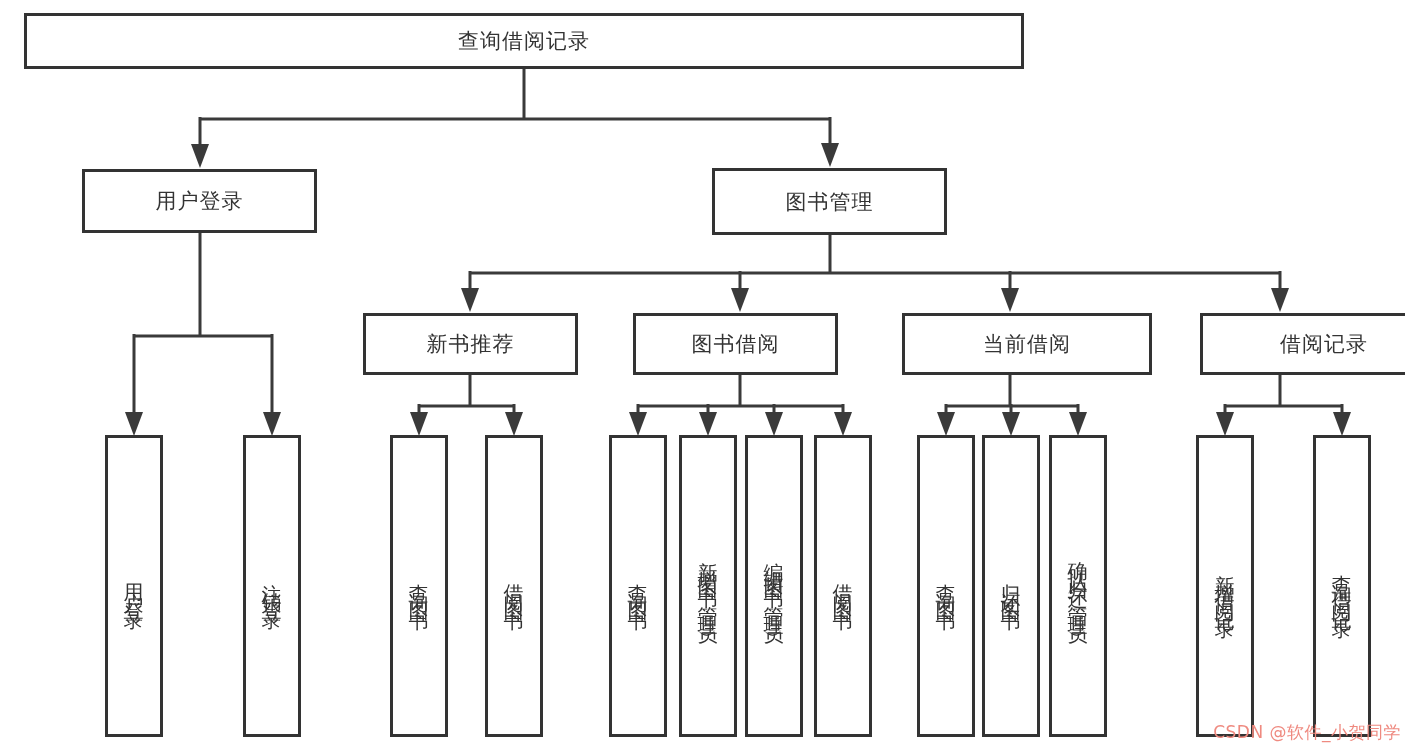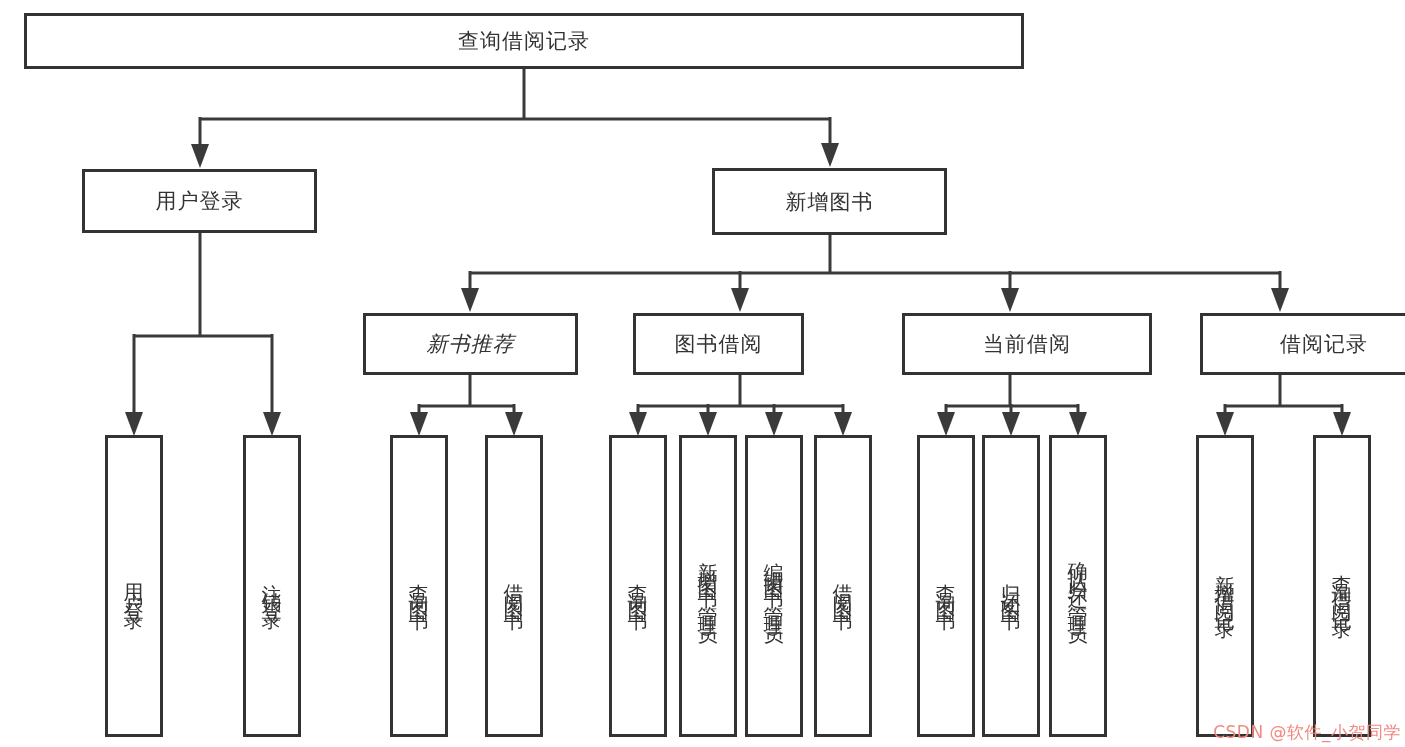--- a/index.html
+++ b/index.html
@@ -90,24 +90,24 @@
       <polygon points="1002,412 1020,412 1011,436"></polygon>
       <polygon points="1069,412 1087,412 1078,436"></polygon>
       <polygon points="1216,412 1234,412 1225,436"></polygon>
       <polygon points="1333,412 1351,412 1342,436"></polygon>
     </g>
   </svg>
 
   <div class="node" style="left:24px;top:13px;width:1000px;height:56px;">查询借阅记录</div>
 
   <div class="node" style="left:82px;top:169px;width:235px;height:64px;">用户登录</div>
-  <div class="node" style="left:712px;top:168px;width:235px;height:67px;">新增图书</div>
+  <div class="node" style="left:712px;top:168px;width:235px;height:67px;">图书管理</div>
 
-  <div class="node" style="left:363px;top:313px;width:215px;height:62px;font-style:italic;">新书推荐</div>
-  <div class="node" style="left:633px;top:313px;width:171px;height:62px;">图书借阅</div>
+  <div class="node" style="left:363px;top:313px;width:215px;height:62px;">新书推荐</div>
+  <div class="node" style="left:633px;top:313px;width:205px;height:62px;">图书借阅</div>
   <div class="node" style="left:902px;top:313px;width:250px;height:62px;">当前借阅</div>
   <div class="node" style="left:1172px;top:313px;width:248px;height:62px;margin-left:28px;">借阅记录</div>
 
   <div class="node leaf" style="left:105px;">用户登录</div>
   <div class="node leaf" style="left:243px;">注销登录</div>
 
   <div class="node leaf" style="left:390px;">查询图书</div>
   <div class="node leaf" style="left:485px;">借阅图书</div>
 
   <div class="node leaf" style="left:609px;">查询图书</div>

